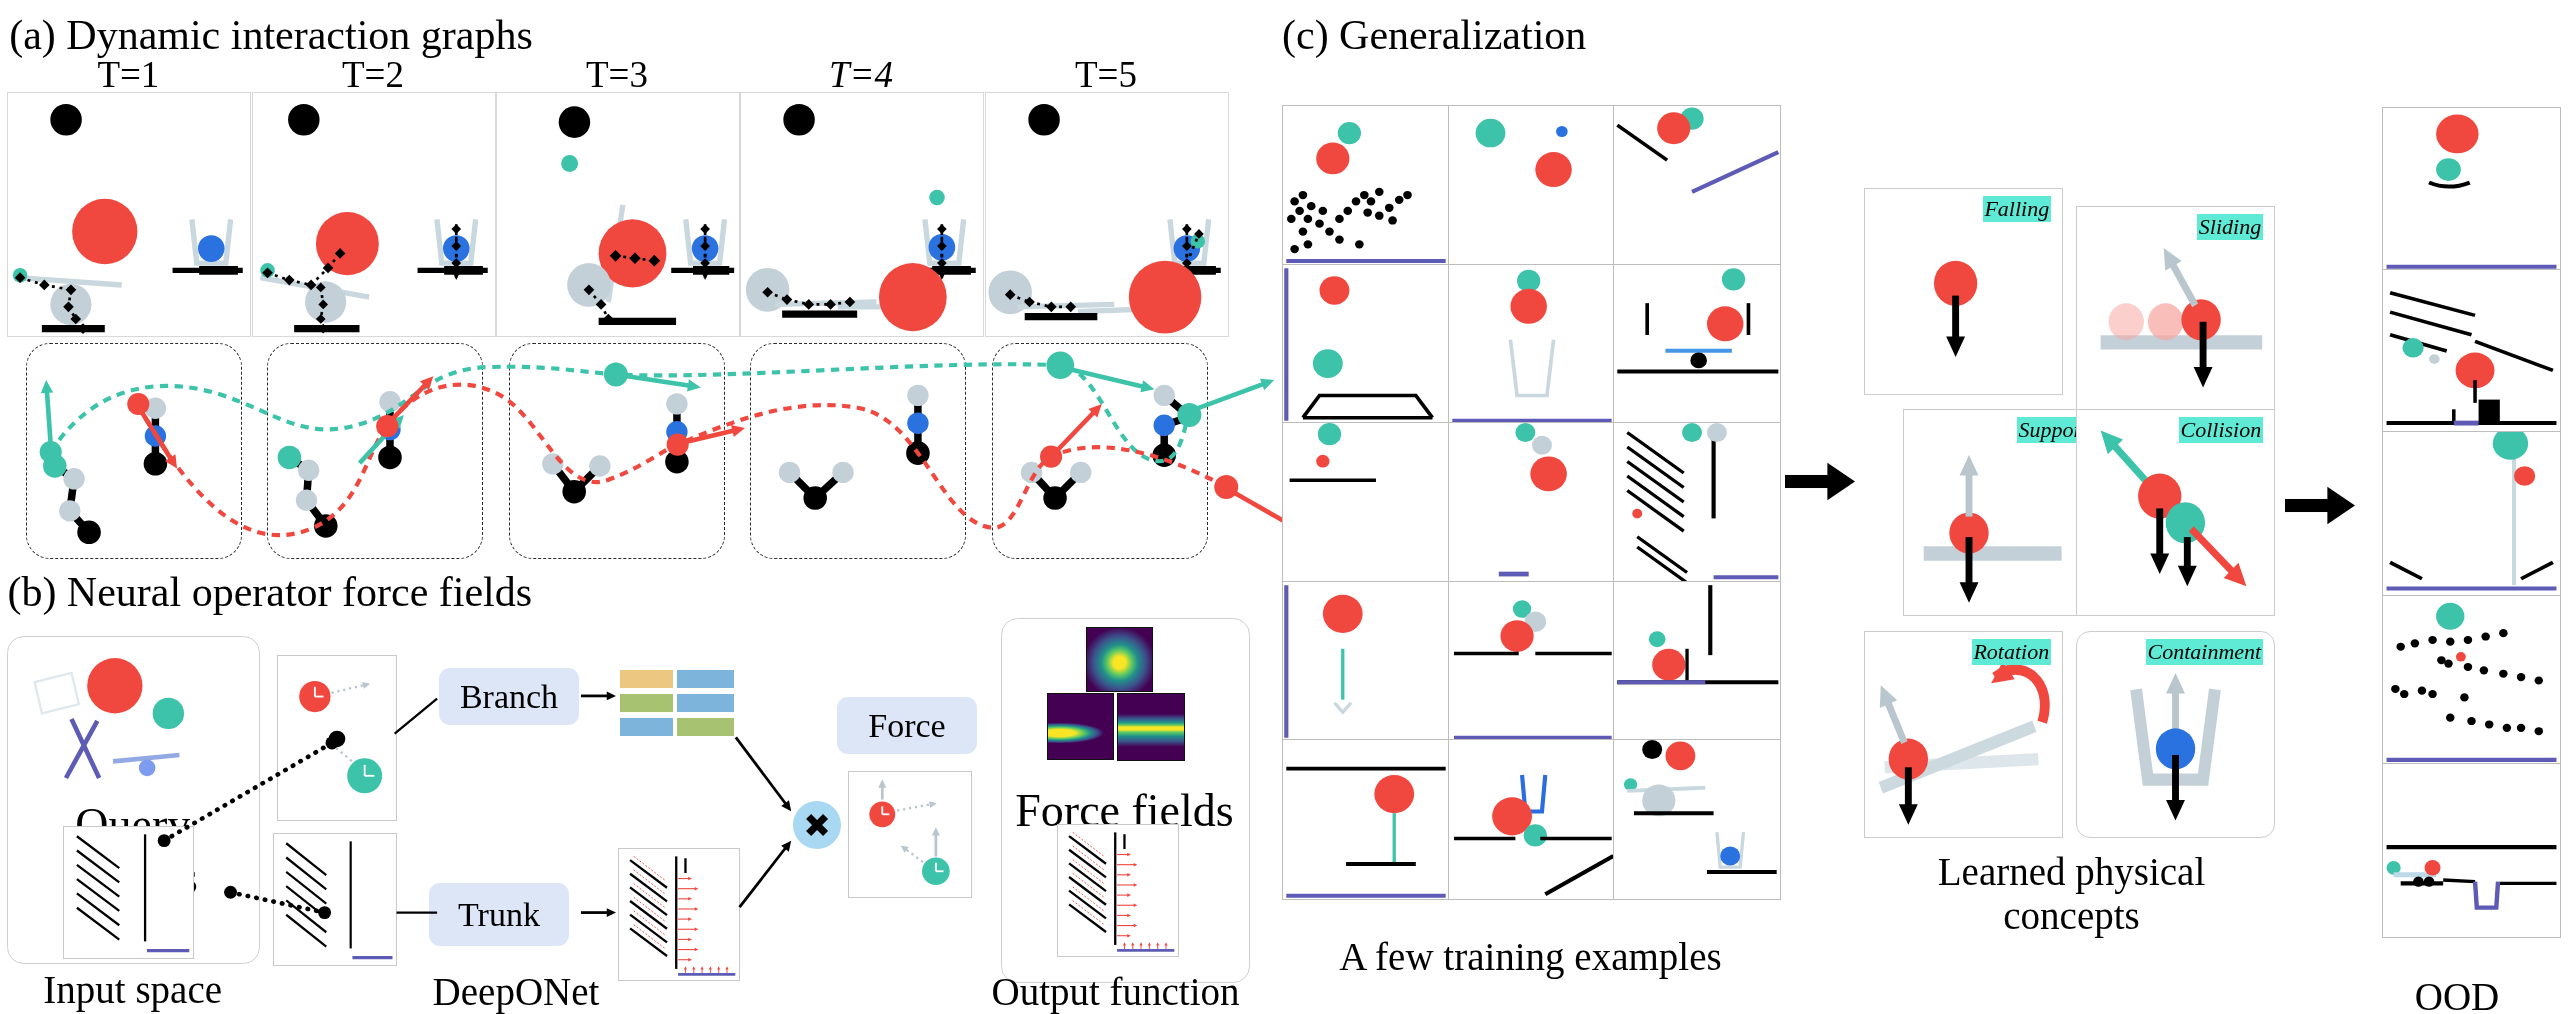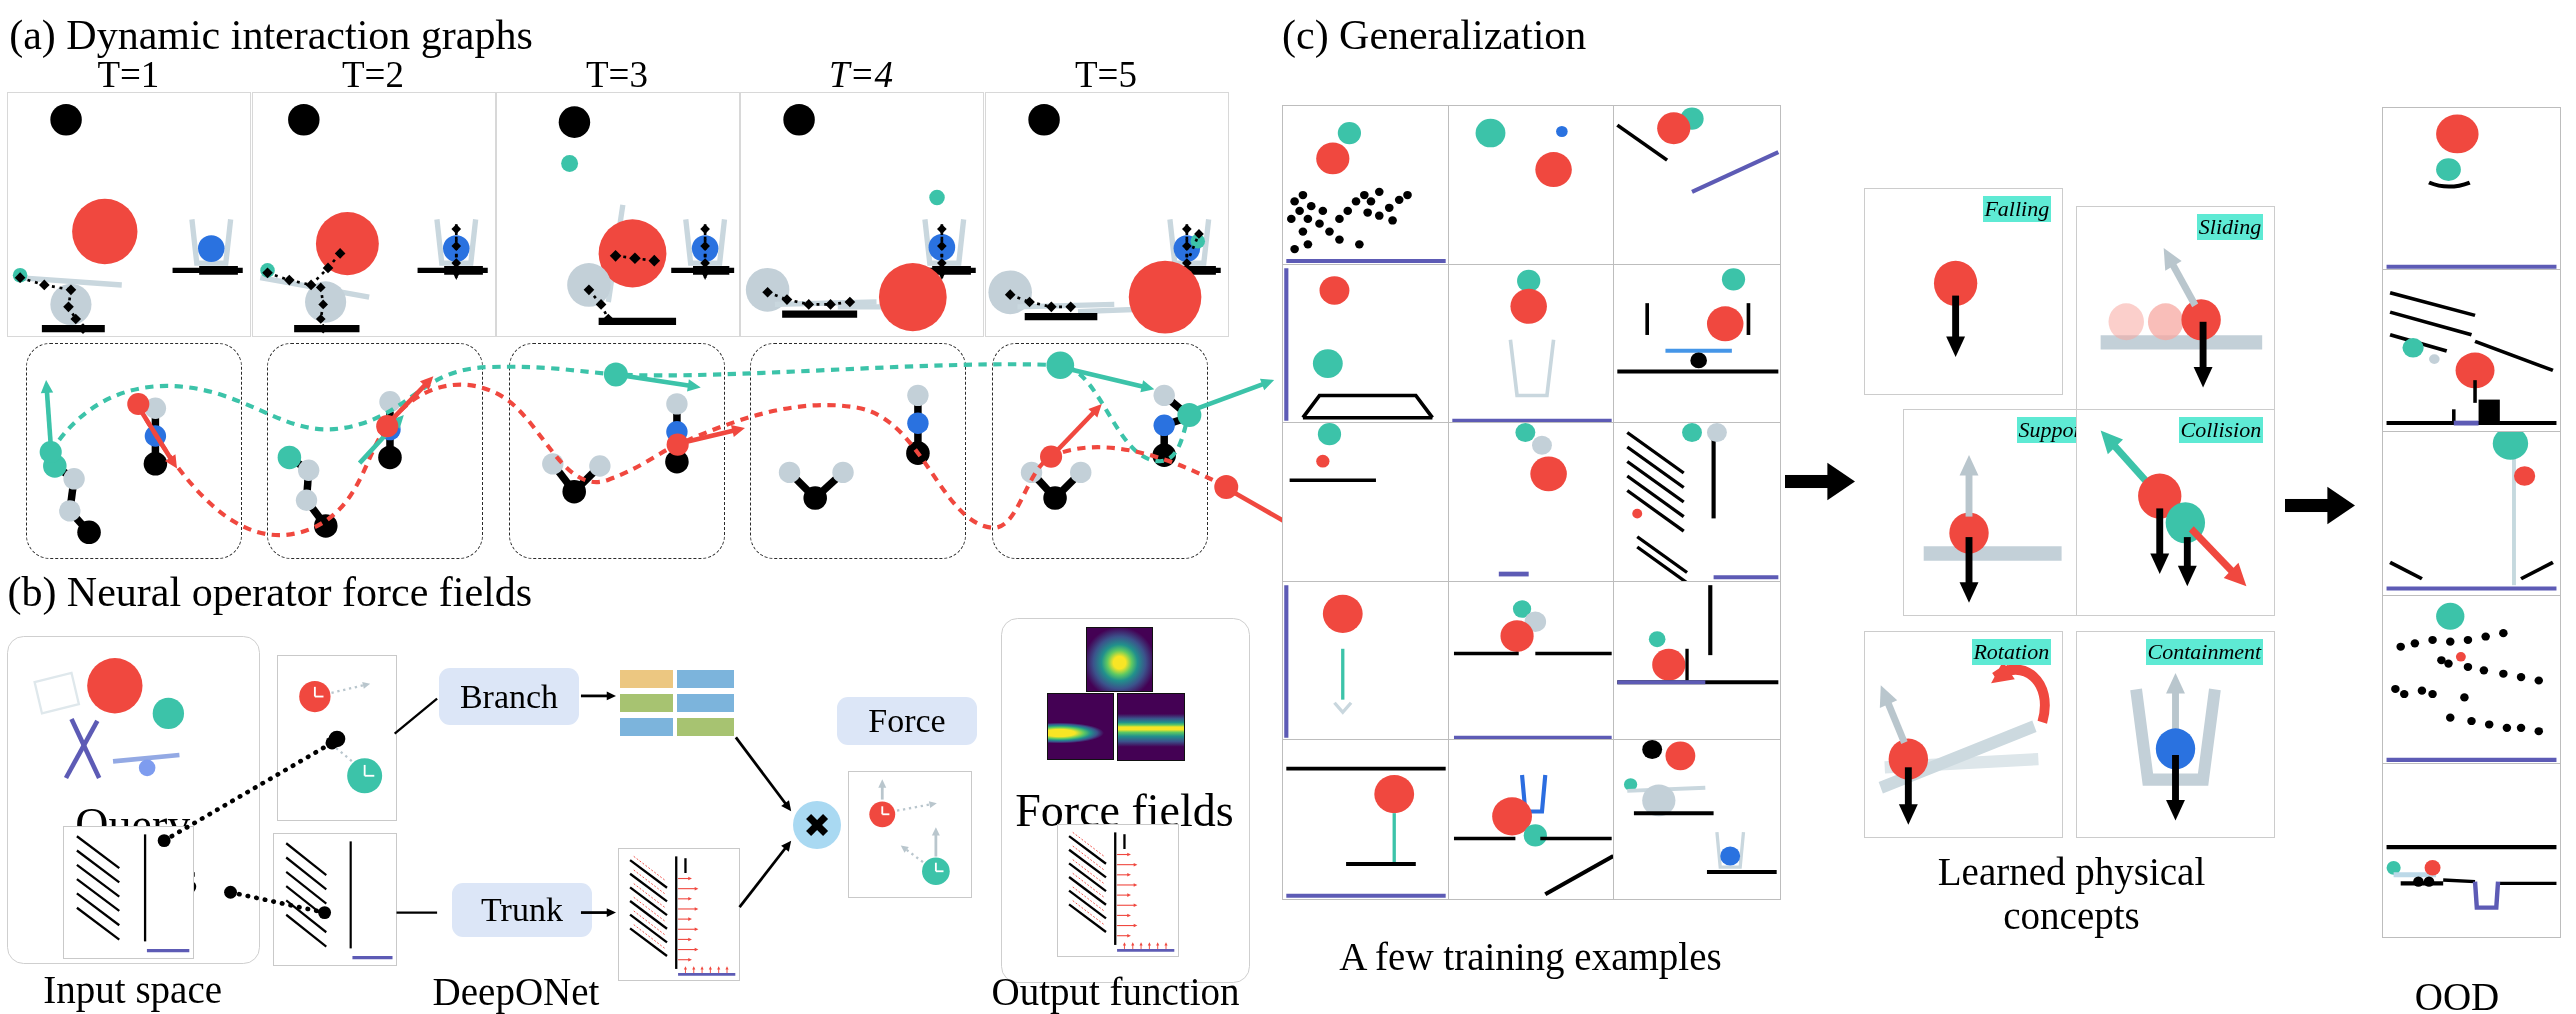--- a/index.html
+++ b/index.html
@@ -391,21 +391,21 @@
           <line x1="14" y1="56.5" x2="60" y2="91" stroke="black" stroke-width="2.5"></line>
           <line x1="14" y1="72" x2="60" y2="106.5" stroke="black" stroke-width="2.5"></line>
           <line x1="14" y1="87.5" x2="60" y2="122" stroke="black" stroke-width="2.5"></line>
           <line x1="88" y1="8" x2="88" y2="124" stroke="black" stroke-width="2.5"></line>
           <line x1="90" y1="134" x2="136" y2="134" stroke="#5d5bb5" stroke-width="3.5"></line>
         </svg>
       </div>
     </div>
 
   <div class="abs bluebox" style="left:439px;top:668px;width:140px;height:57px;">Branch</div>
-  <div class="abs bluebox" style="left:452px;top:883px;width:140px;height:54px;">Trunk</div>
+  <div class="abs bluebox" style="left:429px;top:883px;width:140px;height:63px;">Trunk</div>
 
   <div class="abs" style="left:620px;top:670px;width:53px;height:18.4px;background:#ecc781;"></div>
   <div class="abs" style="left:677px;top:670px;width:57px;height:18.4px;background:#7cb4dc;"></div>
   <div class="abs" style="left:620px;top:694px;width:53px;height:18.4px;background:#a7c371;"></div>
   <div class="abs" style="left:677px;top:694px;width:57px;height:18.4px;background:#7cb4dc;"></div>
   <div class="abs" style="left:620px;top:718px;width:53px;height:18.4px;background:#7cb4dc;"></div>
   <div class="abs" style="left:677px;top:718px;width:57px;height:18.4px;background:#a7c371;"></div>
 
   <div class="abs thinbox" style="left:618px;top:848px;width:120px;height:131px;">
       <div class="scene">
@@ -454,21 +454,21 @@
           <polygon points="108,127 109.68,130.5 106.32,130.5" fill="#f0483f"></polygon>
           <line x1="117" y1="136" x2="117" y2="129.45" stroke="#f0483f" stroke-width="1"></line>
           <polygon points="117,127 118.68,130.5 115.32,130.5" fill="#f0483f"></polygon>
           <line x1="64" y1="136" x2="126" y2="136" stroke="#5d5bb5" stroke-width="3"></line>
         </svg>
       </div>
     </div>
 
   <div class="abs mult" style="left:793px;top:801px;width:48px;height:48px;">✖</div>
 
-  <div class="abs bluebox" style="left:837px;top:697px;width:140px;height:48px;">Force</div>
+  <div class="abs bluebox" style="left:837px;top:697px;width:140px;height:57px;">Force</div>
   <div class="abs thinbox" style="left:848px;top:771px;width:122px;height:125px;">
       <div class="scene">
         <svg viewBox="0 0 132 136" preserveAspectRatio="none">
           <line x1="36" y1="30" x2="36" y2="14.3" stroke="#b9c6cd" stroke-width="3"></line>
           <polygon points="36,8 40.32,17 31.68,17" fill="#b9c6cd"></polygon>
           <circle cx="36" cy="46" r="14" fill="#f0483f" opacity="1" stroke="none" stroke-width="0"></circle>
           <line x1="36" y1="46" x2="36" y2="37.32" stroke="#fff" stroke-width="2"></line>
           <line x1="36" y1="46" x2="43.7" y2="46" stroke="#fff" stroke-width="2"></line>
           <line x1="52" y1="42" x2="89.49447172289193" y2="35.02428433062476" stroke="#b9c6cd" stroke-width="2.5" stroke-dasharray="2.5 4"></line>
           <polygon points="95,34 87.83732600227401,39.238482719480906 86.43259320598864,31.688043939446978" fill="#b9c6cd"></polygon>
@@ -841,21 +841,21 @@
           <line x1="74" y1="18" x2="70.30808578799662" y2="20.584339948402373" stroke="#f0483f" stroke-width="5"></line>
           <polygon points="64,25 69.98366994747107,14.366369671662856 76.03943230394782,23.017458752343924" fill="#f0483f"></polygon>
           <circle cx="22" cy="62" r="10" fill="#f0483f" opacity="1" stroke="none" stroke-width="0"></circle>
           <line x1="20" y1="54" x2="10.757435090054175" y2="32.434015210126404" stroke="#b9c6cd" stroke-width="3.5"></line>
           <polygon points="8,26 16.351089129878353,33.30063766700057 7.527296841705001,37.08226293336058" fill="#b9c6cd"></polygon>
           <line x1="22" y1="66" x2="22" y2="87" stroke="black" stroke-width="3.5"></line>
           <polygon points="22,94 17.2,84 26.8,84" fill="black"></polygon>
         </svg>
       </div>
     </div>
-  <div class="abs concept" style="left:2076px;top:631px;width:197px;height:205px;">
+  <div class="abs concept" style="left:2076px;top:631px;width:197px;height:205px;border-radius:14px;">
       <span class="clabel">Containment</span>
       <div class="scene">
         <svg viewBox="0 0 100 100" preserveAspectRatio="none">
           <polyline points="30,28 36,72 64,72 70,28" fill="none" stroke="#c3d0d8" stroke-width="6"></polyline>
           <line x1="50" y1="50" x2="50" y2="27" stroke="#b9c6cd" stroke-width="3.5"></line>
           <polygon points="50,20 54.8,30 45.2,30" fill="#b9c6cd"></polygon>
           <circle cx="50" cy="57" r="10" fill="#2a72e0" opacity="1" stroke="none" stroke-width="0"></circle>
           <line x1="50" y1="60" x2="50" y2="85" stroke="black" stroke-width="3.5"></line>
           <polygon points="50,92 45.2,82 54.8,82" fill="black"></polygon>
         </svg>

